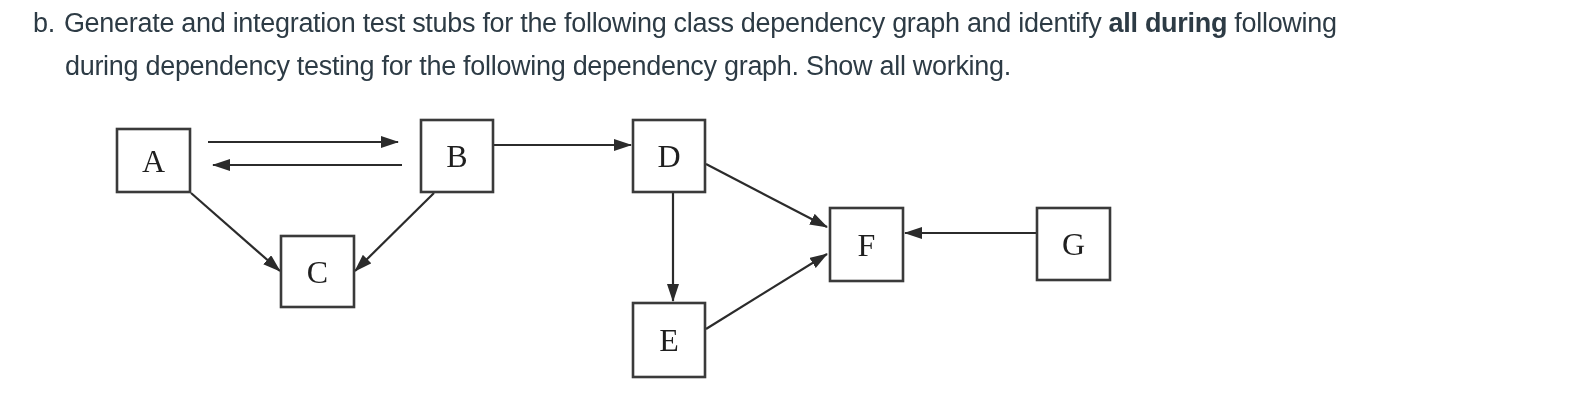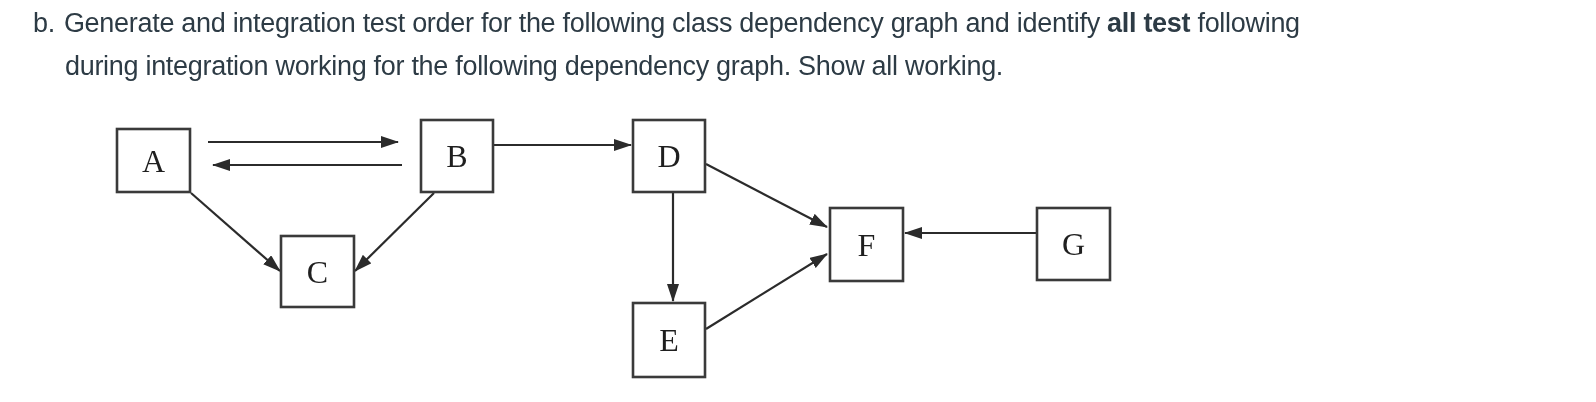--- a/index.html
+++ b/index.html
@@ -54,23 +54,23 @@
     stroke-linecap: butt;
   }
 </style>
 </head>
 <body style="background: rgb(255, 255, 255);">
 
 <div class="page">
 
   <div class="question" style="color: rgb(45, 59, 69);">
     <div class="qline qline1">
-      <span class="marker">b.</span><span>Generate and integration test order for the following class dependency graph and identify </span><span class="bold-seg">all test</span><span> following</span>
+      <span class="marker">b.</span><span>Generate and integration test stubs for the following class dependency graph and identify </span><span class="bold-seg">all during</span><span> following</span>
     </div>
-    <div class="qline qline2">during integration working for the following dependency graph. Show all working.</div>
+    <div class="qline qline2">during dependency testing for the following dependency graph. Show all working.</div>
   </div>
 
   <svg class="diagram" width="1596" height="402" viewBox="0 0 1596 402" xmlns="http://www.w3.org/2000/svg">
     <defs>
       <marker id="arrowhead" viewBox="0 0 18 12" refX="17" refY="6" markerUnits="userSpaceOnUse" markerWidth="18" markerHeight="12" orient="auto">
         <path d="M0,0 L18,6 L0,12 Z" fill="#2b2b2b"></path>
       </marker>
     </defs>
     <g id="edges-layer">
         <line x1="208" y1="142" x2="398" y2="142" stroke="#2b2b2b" stroke-width="2.2" class="edge-line" marker-end="url(#arrowhead)"></line>

